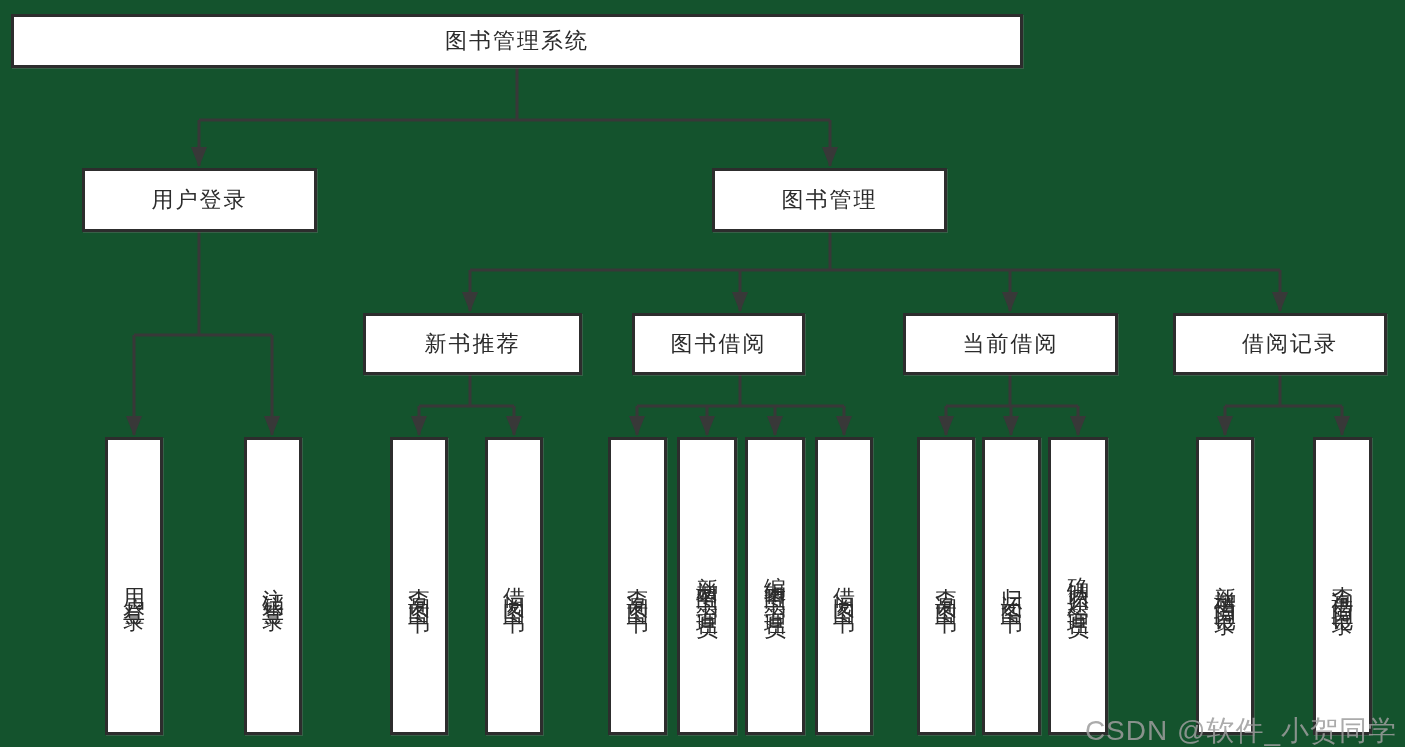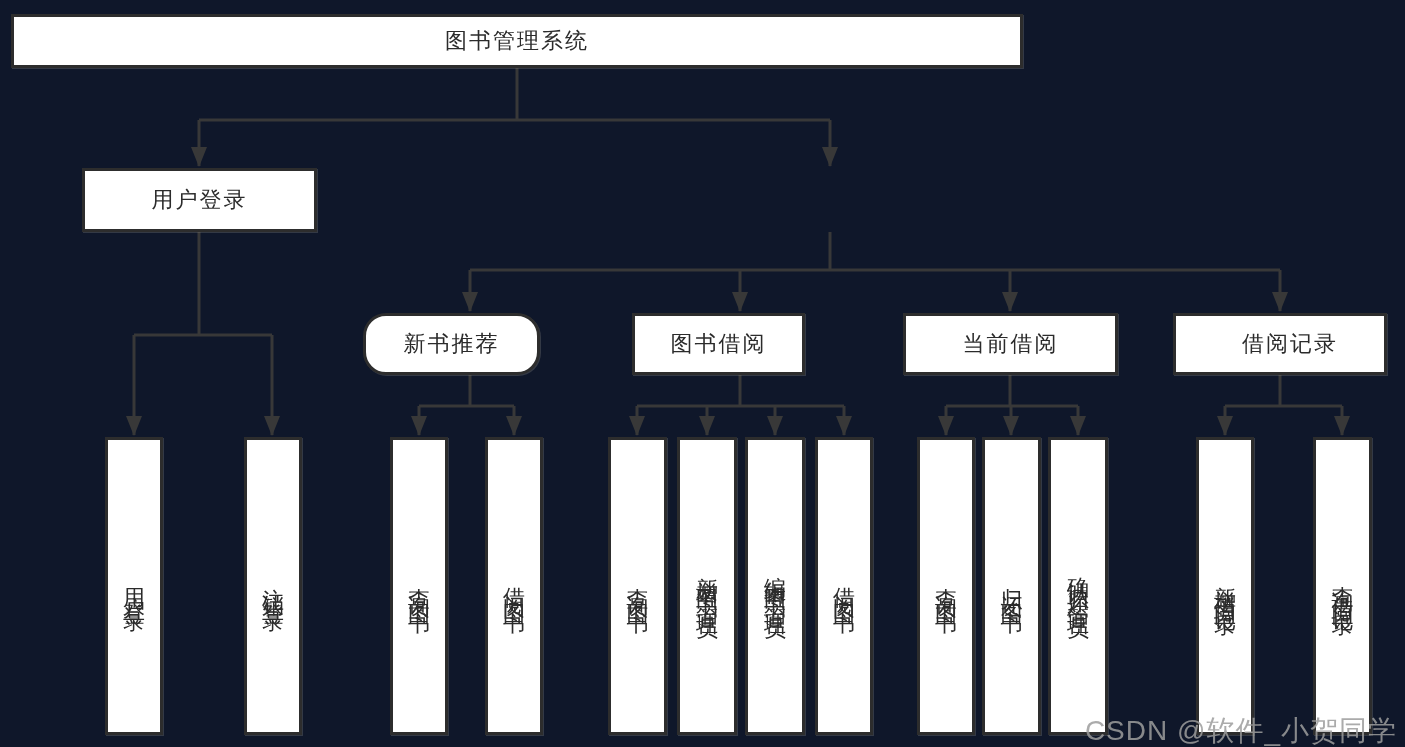--- a/index.html
+++ b/index.html
@@ -8,21 +8,21 @@
     background: #ffffff;
     width: 1405px;
     height: 747px;
     overflow: hidden;
     font-family: "Liberation Sans", sans-serif;
   }
   #canvas {
     position: relative;
     width: 1405px;
     height: 747px;
-    background: #0f172a;
+    background: #14532d;
   }
   #connectors {
     position: absolute;
     left: 0; top: 0;
     width: 1405px; height: 747px;
     z-index: 1;
   }
   .box {
     position: absolute;
     box-sizing: border-box;
@@ -49,21 +49,21 @@
     width: 58px;
     height: 298px;
   }
   .vbox.long { letter-spacing: 6px; }
 
   
   #n-root        { left: 11px;   top: 14px;  width: 1012px; height: 54px; }
   #n-user-login  { left: 82px;   top: 168px; width: 235px;  height: 64px; }
   #n-book-mgmt   { left: 712px;  top: 168px; width: 235px;  height: 64px; }
 
-  #n-new-rec     { left: 363px;  top: 313px; width: 177px;  height: 62px; border-radius: 23px; }
+  #n-new-rec     { left: 363px;  top: 313px; width: 219px;  height: 62px; }
   #n-borrow      { left: 632px;  top: 313px; width: 173px;  height: 62px; }
   #n-current     { left: 903px;  top: 313px; width: 215px;  height: 62px; text-align: right; }
   #n-record      { left: 1173px; top: 313px; width: 214px;  height: 62px; padding-left: 20px; }
 
   #l-login       { left: 105px;  }
   #l-logout      { left: 244px;  }
   #l-rec-query   { left: 390px;  }
   #l-rec-borrow  { left: 485px;  }
   #l-bor-query   { left: 608px;  width: 59px; }
   #l-bor-add     { left: 677px;  width: 60px; }
@@ -131,20 +131,21 @@
 
       <path d="M1280,375 V406 M1225,406 H1342"></path>
       <line x1="1225" y1="406" x2="1225" y2="435" marker-end="url(#arrow)"></line>
       <line x1="1342" y1="406" x2="1342" y2="435" marker-end="url(#arrow)"></line>
     </g>
   </svg>
 
   <div class="box hbox" id="n-root">图书管理系统</div>
 
   <div class="box hbox" id="n-user-login">用户登录</div>
+  <div class="box hbox" id="n-book-mgmt">图书管理</div>
 
   <div class="box hbox" id="n-new-rec">新书推荐</div>
   <div class="box hbox" id="n-borrow">图书借阅</div>
   <div class="box hbox" id="n-current">当前借阅</div>
   <div class="box hbox" id="n-record">借阅记录</div>
 
   <div class="box vbox" id="l-login">用户登录</div>
   <div class="box vbox" id="l-logout">注销登录</div>
 
   <div class="box vbox" id="l-rec-query">查询图书</div>

